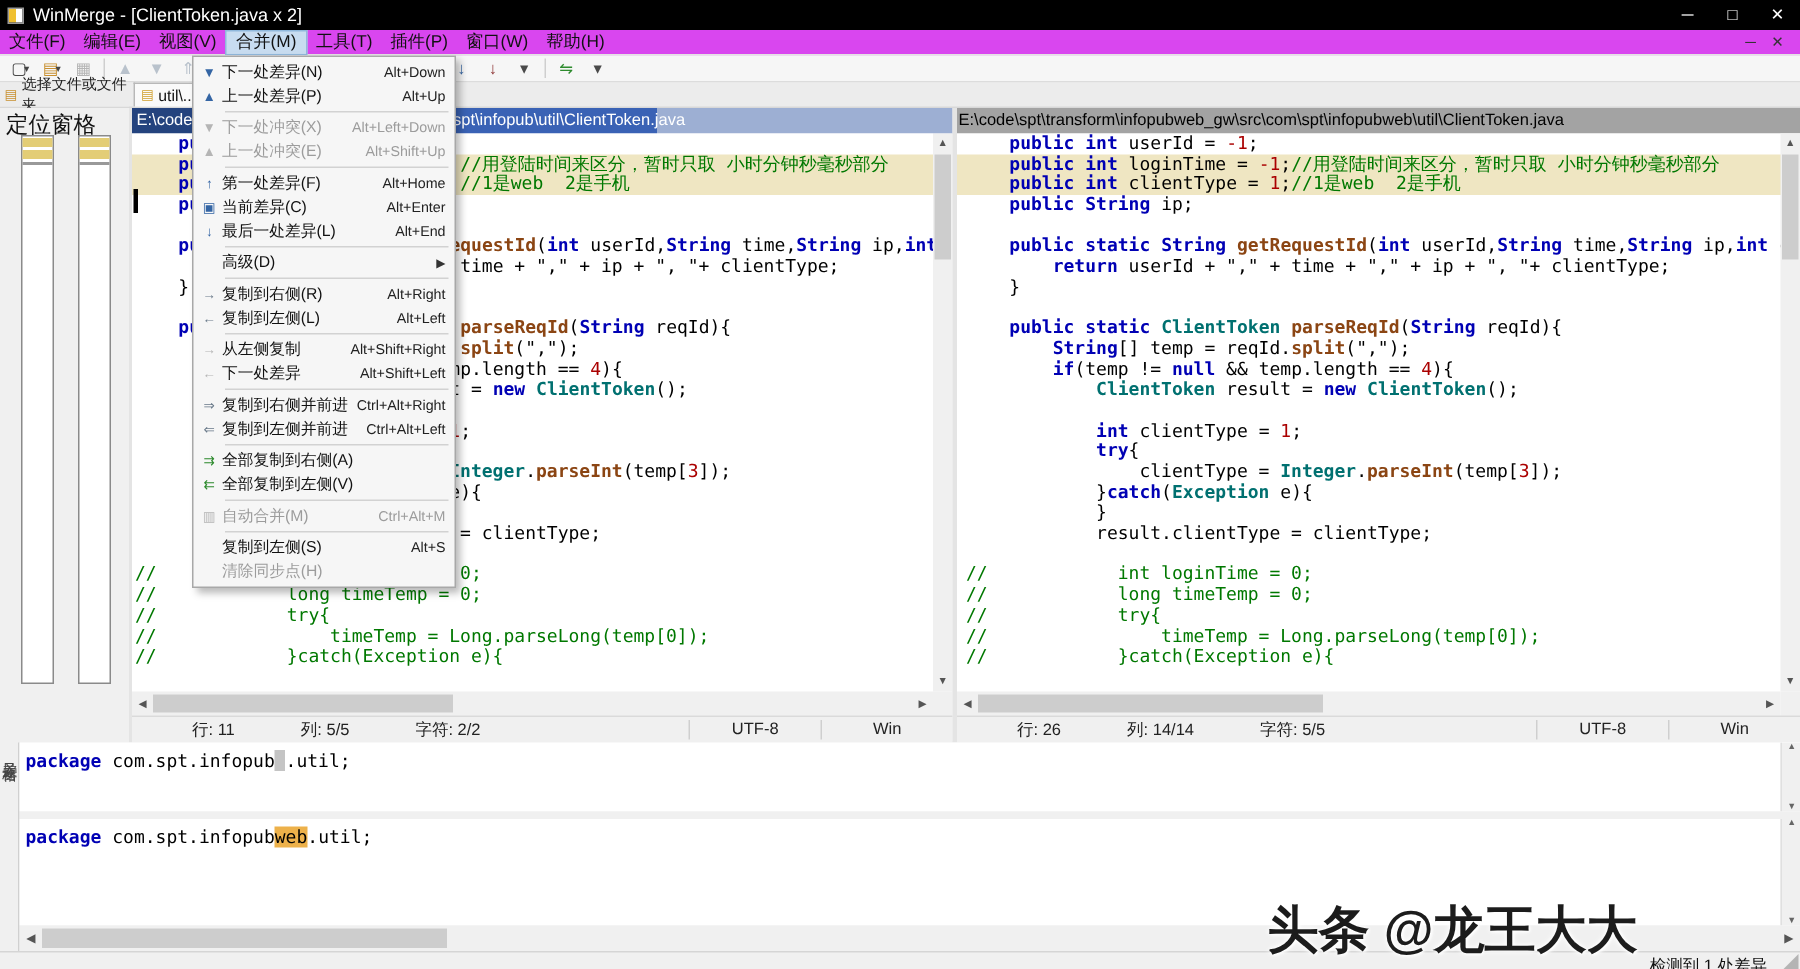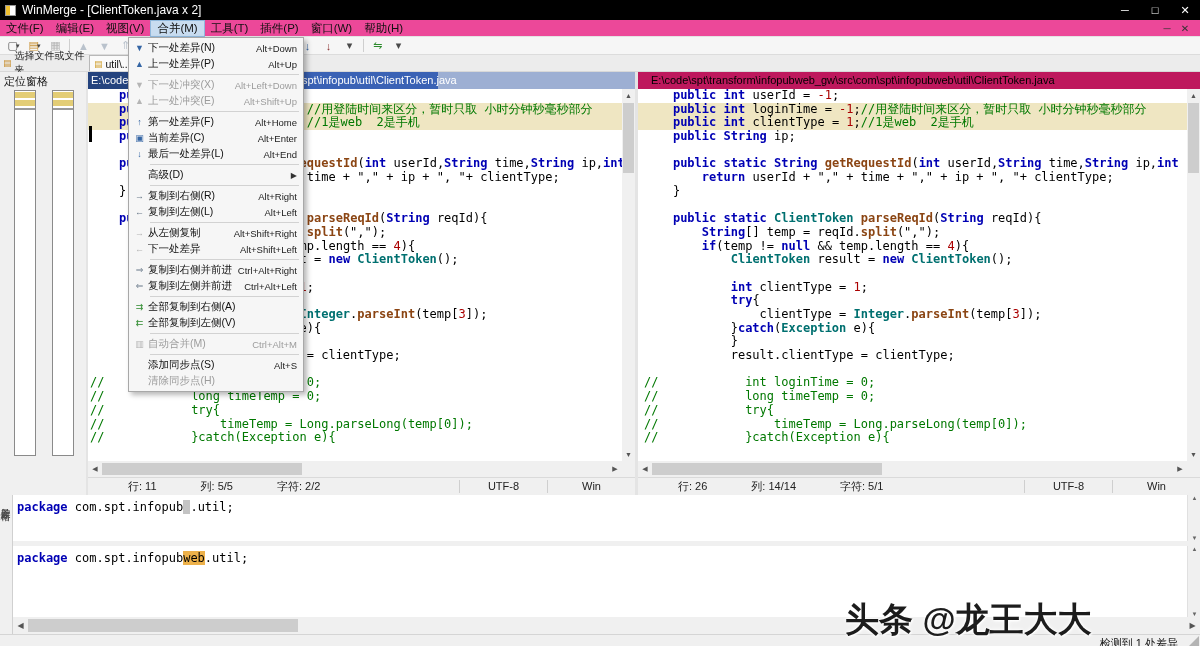--- a/index.html
+++ b/index.html
@@ -10,21 +10,21 @@
 
   
   #titlebar{left:0;top:0;width:1200px;height:20px;background:#000;color:#fff;
     display:flex;align-items:center;font-size:12px;}
   #app-icon{width:11px;height:11px;margin:0 6px 0 5px;border:1px solid #999;
     background:linear-gradient(90deg,#f0c030 50%,#ffffff 50%);}
   #win-controls{margin-left:auto;display:flex;height:20px;}
   #win-controls span{width:30px;text-align:center;line-height:20px;font-size:11px;color:#fff;}
 
   
-  #menubar{left:0;top:20px;width:1200px;height:17px;background:#ec4899;display:flex;
+  #menubar{left:0;top:20px;width:1200px;height:17px;background:#d946ef;display:flex;
     align-items:center;font-size:11.5px;border-bottom:1px solid #e3e3e3;}
   .mb-item{padding:0 6px;height:17px;line-height:17px;color:#111;}
   .mb-item.active{background:#c8dcf0;border:1px solid #90b8dc;line-height:15px;}
   #mdi-controls{margin-left:auto;display:flex;margin-right:6px;color:#333;}
   #mdi-controls span{width:18px;text-align:center;font-size:10px;}
 
   
   #toolbar{left:0;top:37px;width:1200px;height:18px;background:#f6f6f6;display:flex;
     align-items:center;border-bottom:1px solid #dcdcdc;padding-left:3px;}
   .tb-icon{width:21px;height:16px;display:flex;align-items:center;justify-content:center;
@@ -37,36 +37,36 @@
     align-items:flex-end;border-bottom:1px solid #d8d8d8;}
   #sidebar-tab{width:86px;height:16px;display:flex;align-items:center;font-size:10px;
     color:#222;padding-left:3px;background:#ececec;}
   #doc-tab{height:16px;display:flex;align-items:center;font-size:10.5px;color:#111;
     background:#fafafa;border:1px solid #b8b8b8;border-bottom:none;padding:0 8px 0 4px;margin-left:3px;}
   .mini-icon{font-size:9px;margin-right:3px;}
 
   
   #main{left:0;top:72px;width:1200px;height:423px;background:#f0f0f0;}
   #sidebar{left:0;top:0;width:86px;height:423px;background:#f0f0f0;}
-  #sidebar-caption{padding:2px 0 0 4px;font-size:11px;color:#111;}
+  #sidebar-caption{padding:2px 0 0 4px;font-size:15px;color:#111;}
   .loc-col{position:absolute;top:18px;width:22px;height:366px;background:#fff;
     border:1px solid #8a8a8a;}
   .loc-band{position:absolute;left:0;width:100%;}
   #splitter-left{left:86px;top:0;width:2px;height:423px;background:#e4e4e4;}
   #splitter-mid{left:635px;top:0;width:3px;height:423px;background:#e4e4e4;}
 
   .pane{top:0;height:422px;background:#fff;}
   #pane-left{left:88px;width:547px;}
   #pane-right{left:638px;width:562px;}
   .pane-header{position:absolute;left:0;top:0;height:17px;width:100%;font-size:11px;
     line-height:17px;white-space:nowrap;overflow:hidden;}
   #header-left{background:linear-gradient(90deg,#24437e 0%,#24437e 36%,#3a62b5 36%,#3a62b5 64%,#9dafd3 64%,#9dafd3 100%);color:#fff;}
   #header-left .hp-prefix{position:absolute;left:3px;}
   #header-left .hp-suffix{position:absolute;left:214px;}
-  #header-right{background:#be185d;color:#000;padding-left:13px;}
+  #header-right{background:#a3a3a3;color:#000;padding-left:1px;}
 
   .code-area{position:absolute;top:17px;height:372px;background:#fff;overflow:hidden;}
   #left-code{left:0;width:534px;}
   #right-code{left:0;width:655px;}
   .code-line{height:13.7px;line-height:13.7px;white-space:pre;
     font-family:"DejaVu Sans Mono","Liberation Mono",monospace;font-size:12px;color:#000;}
   #left-code .code-line{padding-left:2px;}
   #right-code .code-line{padding-left:6px;}
   .code-line.diff{background:#efe6c2;}
   .t-k{color:#0000b4;font-weight:bold;}
@@ -357,21 +357,21 @@
         <span class="arr down">▼</span>
       </div>
       <div class="hscroll">
         <span class="arr">◀</span>
         <div class="h-thumb" style="width:230px;"></div>
         <span class="arr" style="margin-left:auto;">▶</span>
       </div>
       <div class="scroll-corner"></div>
       <div class="pane-status">
         <div class="ps-main">
-          <span>行: 26</span><span>列: 14/14</span><span>字符: 5/1</span>
+          <span>行: 26</span><span>列: 14/14</span><span>字符: 5/5</span>
         </div>
         <div class="ps-sec">UTF-8</div>
         <div class="ps-sec">Win</div>
       </div>
     </div>
   </div>
 
   <div id="diffpane" class="abs">
     <div id="diff-caption" class="abs">差异窗格</div>
     <div id="subpane1" class="subpane">
@@ -488,21 +488,21 @@
       </div>
       <div class="menu-sep"></div>
       <div class="menu-item disabled">
         <span class="mi-icon" style="color: rgb(181, 181, 181);">▥</span>
         <span class="mi-label">自动合并(M)</span>
         <span class="mi-shortcut">Ctrl+Alt+M</span>
       </div>
       <div class="menu-sep"></div>
       <div class="menu-item">
         <span class="mi-icon"></span>
-        <span class="mi-label">添加同步点(S)</span>
+        <span class="mi-label">复制到左侧(S)</span>
         <span class="mi-shortcut">Alt+S</span>
       </div>
       <div class="menu-item disabled">
         <span class="mi-icon"></span>
         <span class="mi-label">清除同步点(H)</span>
       </div>
     </div>
 
   <div id="wm-toutiao" class="abs">头条 @龙王大大</div>
 </div>

